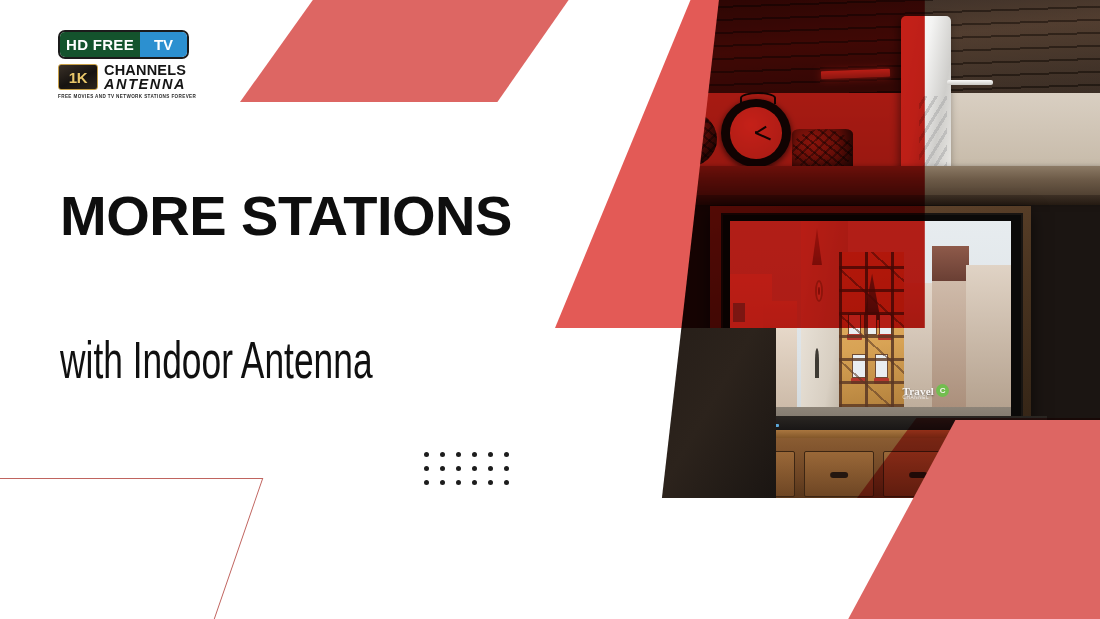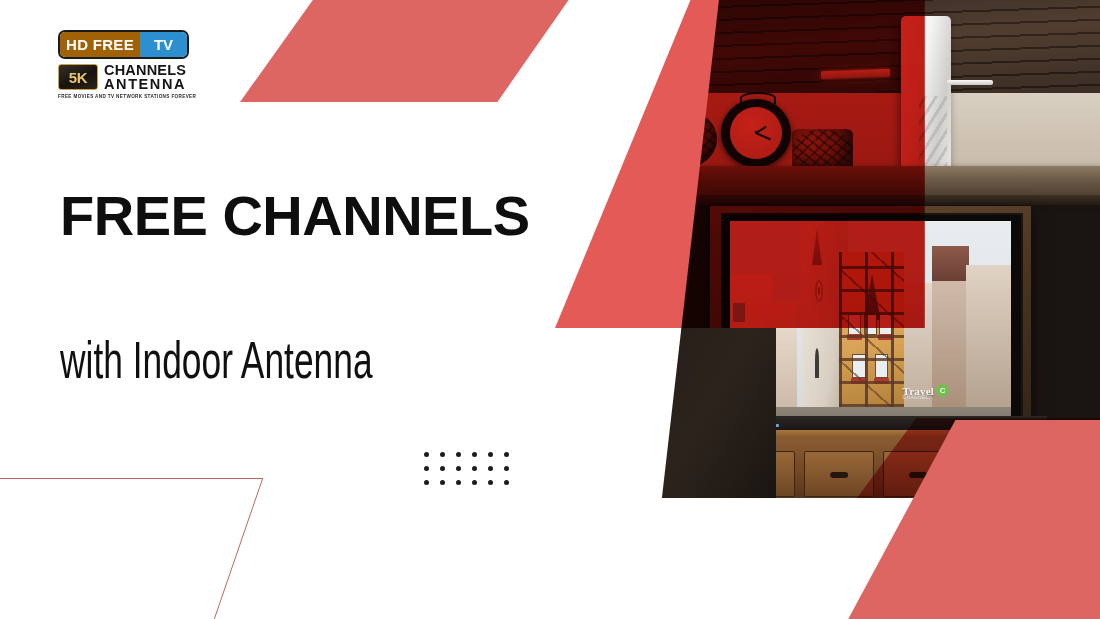--- a/index.html
+++ b/index.html
@@ -215,38 +215,38 @@
   .photo-dark-wedge{
     position:absolute;left:0;top:330px;width:38%;height:172px;
     background:linear-gradient(120deg,#211a16 0%,#2c231c 60%,#1a1512 100%);
     clip-path:polygon(54% 0%,100% 0%,100% 100%,0% 100%);
   }
 
   
   .logo{position:absolute;left:58px;top:30px;width:136px;}
   .logo-pill{display:flex;border-radius:7px;overflow:hidden;
     border:2px solid #1b1b1b;width:127px;height:25px;}
-  .logo-pill-red{flex:0 0 63%;background:#a16207;color:#fff;
+  .logo-pill-red{flex:0 0 63%;background:#14532d;color:#fff;
     display:flex;align-items:center;justify-content:center;
     font-weight:800;font-size:15px;letter-spacing:.3px;
     font-family:"Liberation Sans",sans-serif;}
   .logo-pill-blue{flex:1;background:#2C90D0;color:#fff;
     display:flex;align-items:center;justify-content:center;
     font-weight:800;font-size:15px;font-family:"Liberation Sans",sans-serif;}
   .logo-row2{display:flex;align-items:center;gap:6px;margin-top:4px;}
   .logo-4k{width:38px;height:24px;border-radius:3px;
     background:linear-gradient(155deg,#3a3128 0%,#171310 55%,#2e261d 100%);
     border:1.4px solid #C8A047;
     display:flex;align-items:center;justify-content:center;
     color:#E8C66A;font-weight:800;font-size:15px;letter-spacing:-.4px;
     font-family:"Liberation Sans",sans-serif;}
   .logo-words{line-height:.98;color:#151515;font-weight:800;
     font-size:14.5px;letter-spacing:.2px;text-align:left;
     font-family:"Liberation Sans",sans-serif;}
-  .logo-words div:last-child{letter-spacing:1.6px;}
+  .logo-words div:last-child{letter-spacing:1.6px;font-style:italic;}
   .logo-tag{margin-top:3px;font-size:4.6px;font-weight:700;color:#2a2a2a;
     letter-spacing:.38px;white-space:nowrap;
     font-family:"Liberation Sans",sans-serif;}
 
   
   .headline{position:absolute;left:60px;top:186px;width:520px;}
   .headline-line{color:#0e0e0e;font-weight:800;font-size:56px;line-height:1.08;
     letter-spacing:-.5px;font-family:"Liberation Sans",sans-serif;}
   .subhead{position:absolute;left:60px;top:334px;
     color:#101010;font-size:52px;font-weight:400;line-height:1;
@@ -366,31 +366,31 @@
   </div>
 
   <div class="shape shape-bottom-coral"></div>
 
   <div class="logo">
     <div class="logo-pill">
       <div class="logo-pill-red">HD FREE</div>
       <div class="logo-pill-blue">TV</div>
     </div>
     <div class="logo-row2">
-      <div class="logo-4k">5K</div>
+      <div class="logo-4k">1K</div>
       <div class="logo-words">
         <div>CHANNELS</div>
         <div>ANTENNA</div>
       </div>
     </div>
     <div class="logo-tag">FREE MOVIES AND TV NETWORK STATIONS FOREVER</div>
   </div>
 
   <div class="headline">
-    <div class="headline-line">FREE CHANNELS</div>
+    <div class="headline-line">MORE STATIONS</div>
   </div>
   <div class="subhead">with Indoor Antenna</div>
 
   <div class="dot-grid">
     <div class="dot"></div>
     <div class="dot"></div>
     <div class="dot"></div>
     <div class="dot"></div>
     <div class="dot"></div>
     <div class="dot"></div>

